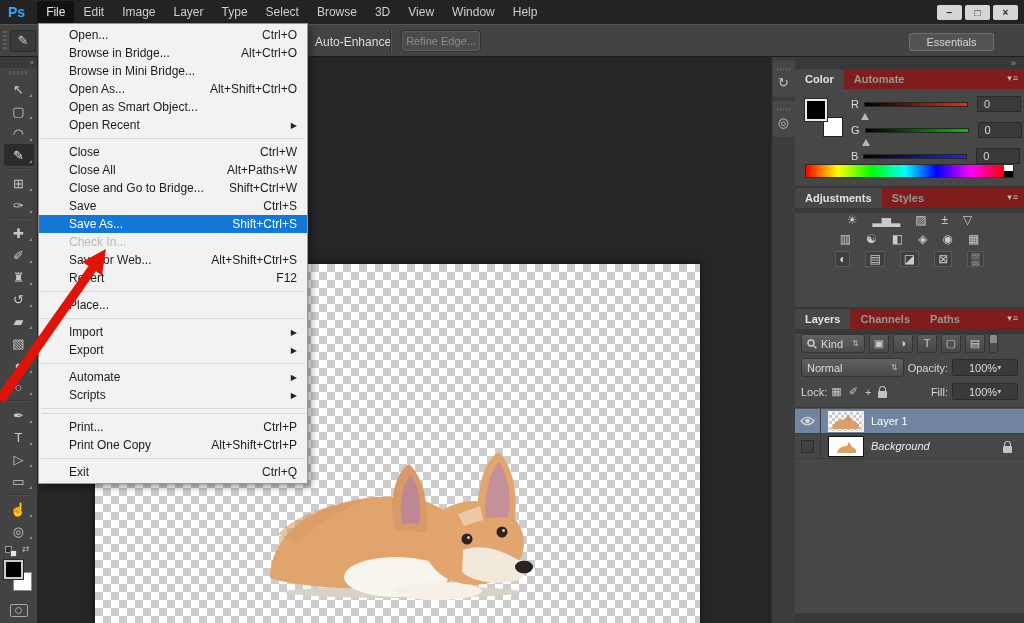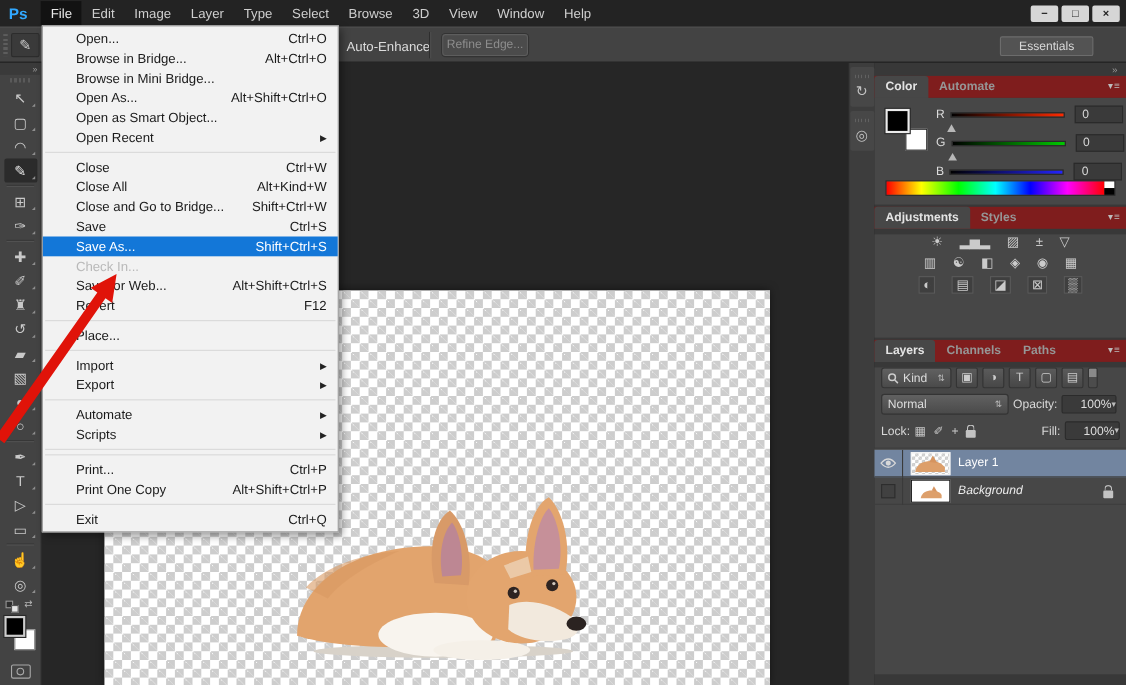--- a/index.html
+++ b/index.html
@@ -83,21 +83,21 @@
 
 
 .lay-body{height:279px}
 .lp-row{margin:5px 6px 0;display:flex;align-items:center;gap:4px;font-size:11px;color:#d8d8d8;height:19px}
 .combo{height:19px;background:linear-gradient(#616161,#4a4a4a);border:1px solid #343434;border-radius:3px;display:flex;align-items:center;padding:0 5px;gap:4px;color:#ddd}
 .combo .car{font-size:8px;color:#bbb;margin-left:auto}
 .kind-combo{width:64px}
 .blend-combo{width:116px}
 .ficon{width:20px;height:19px;background:linear-gradient(#5b5b5b,#474747);border:1px solid #343434;border-radius:2px;color:#ccc;font-size:11px;text-align:center;line-height:17px}
 .ftoggle{width:9px;height:19px;border:1px solid #343434;border-radius:2px;background:linear-gradient(#8a8a8a 0 45%,#4c4c4c 45% 100%)}
-.valbox{width:50px;height:17px;background:#3a3a3a;border:1px solid #2b2b2b;border-radius:2px;display:flex;align-items:center;justify-content:space-between;padding:0 16px;color:#ddd}
+.valbox{width:66px;height:17px;background:#3a3a3a;border:1px solid #2b2b2b;border-radius:2px;display:flex;align-items:center;justify-content:space-between;padding:0 16px;color:#ddd}
 .valbox .car{font-size:8px;color:#bbb}
 .lockicons{display:flex;align-items:center;gap:7px;color:#c6c6c6;font-size:11px}
 .plock{position:relative;display:inline-block;width:9px;height:7px;background:#c3c3c3;border-radius:1px;margin-top:6px}
 .plock::before{content:"";position:absolute;left:1px;top:-5px;width:5px;height:4px;border:1.5px solid #c3c3c3;border-bottom:none;border-radius:4px 4px 0 0}
 .ldiv{height:0;border-top:1px solid #3a3a3a;border-bottom:1px solid #525252;margin-top:6px}
 .lrow{height:25px;display:flex;align-items:center;border-bottom:1px solid #3e3e3e}
 .lrow.selected{background:#7285a0}
 .eyec{width:26px;height:25px;border-right:1px solid #3a3a3a;display:flex;align-items:center;justify-content:center}
 .vischeck{width:13px;height:13px;background:#414141;border:1px solid #2d2d2d}
 .lthumb{width:36px;height:21px;margin:0 7px;border:1px solid #f2f2f2;background-color:#fff;background-image:linear-gradient(45deg,#cbcbcb 25%,transparent 25%,transparent 75%,#cbcbcb 75%),linear-gradient(45deg,#cbcbcb 25%,transparent 25%,transparent 75%,#cbcbcb 75%);background-position:0 0,3px 3px;background-size:6px 6px;position:relative;overflow:hidden}
@@ -451,21 +451,21 @@
         <span class="ml">Open Recent</span>
         <span class="sub">▶</span>
       </div>
     <div class="msep"></div>
     <div class="mi">
         <span class="ml">Close</span>
         <span class="ms">Ctrl+W</span>
       </div>
     <div class="mi">
         <span class="ml">Close All</span>
-        <span class="ms">Alt+Kind+W</span>
+        <span class="ms">Alt+Paths+W</span>
       </div>
     <div class="mi">
         <span class="ml">Close and Go to Bridge...</span>
         <span class="ms">Shift+Ctrl+W</span>
       </div>
     <div class="mi">
         <span class="ml">Save</span>
         <span class="ms">Ctrl+S</span>
       </div>
     <div class="mi hl">

